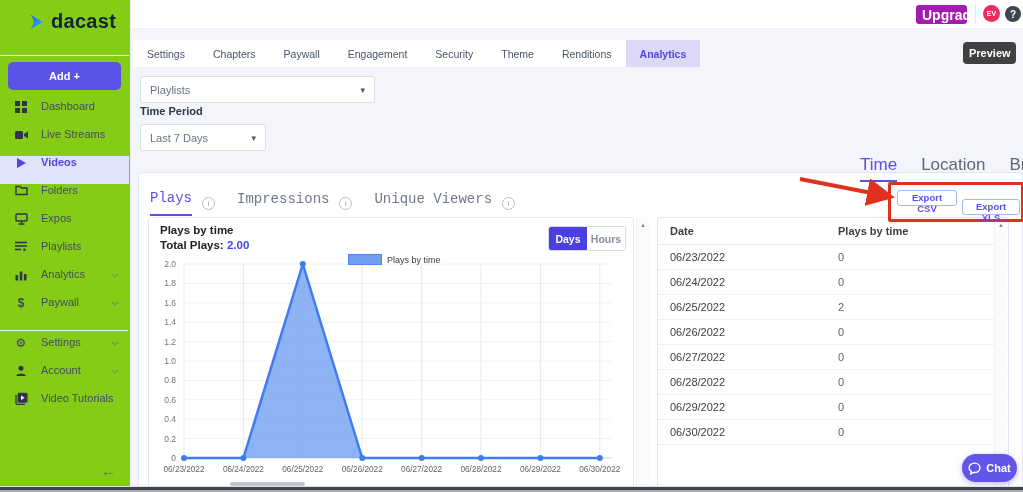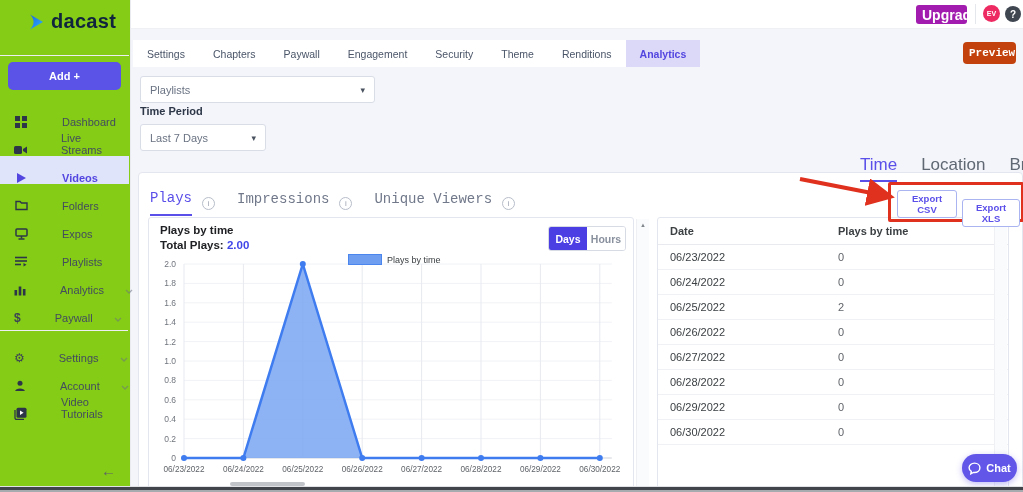--- a/index.html
+++ b/index.html
@@ -16,37 +16,37 @@
   .help{left:1005px;top:6px;width:16px;height:16px;border-radius:50%;background:#3f4650;color:#fff;
       font-size:10px;font-weight:bold;display:flex;align-items:center;justify-content:center;cursor:pointer;}
   
   .sidebar{left:0;top:0;width:130px;height:492px;background:#84cc16;border-right:1px solid #e9ebf1;z-index:2;}
   .logo{position:absolute;left:28px;top:10px;display:flex;align-items:center;gap:5px;}
   .logo-text{font-size:20px;font-weight:bold;color:#10243e;letter-spacing:.3px;}
   .side-divider{position:absolute;left:0;width:129px;height:1px;background:#eceef2;}
   .btn-add{position:absolute;left:8px;top:62px;width:113px;height:28px;background:#5b52e8;color:#fff;
       border:none;border-radius:5px;font-size:11px;font-weight:bold;font-family:inherit;cursor:pointer;}
   .nav{position:absolute;left:0;top:100px;width:129px;}
-  .nav-item{height:28px;display:flex;align-items:flex-end;padding:0 10px 0 14px;cursor:pointer;
-      font-size:11px;color:#434c5e;gap:21px;}
+  .nav-item{height:28px;display:flex;align-items:flex-start;padding:0 10px 0 14px;cursor:pointer;
+      font-size:11px;color:#434c5e;}
   .nav-item .ni{width:14px;height:13px;margin-right:13px;display:flex;align-items:center;justify-content:center;}
   .nav-item.active{background:#dfe4fa;color:#5346e0;font-weight:bold;}
   .nav-item .chev{margin-left:auto;opacity:.55;}
   .nav-gap{height:12px;position:relative;}
   .nav-gap::after{content:"";position:absolute;left:0;right:1px;top:6px;height:1px;background:#eceef2;}
   .collapse{left:101px;top:462px;font-size:15px;color:#5f6368;cursor:pointer;}
   .dollar{font-size:12px;font-weight:bold;color:#3c4455;}
   .gear{font-size:12px;color:#3c4455;line-height:1;}
   
   .content-bg{left:130px;top:28px;width:893px;height:464px;background:#f4f5fa;}
   .tabstrip{left:133px;top:40px;height:27px;background:#fff;display:flex;align-items:stretch;z-index:1;}
   .tab{display:flex;align-items:center;padding:0 14px;font-size:10.5px;color:#4a5568;cursor:pointer;white-space:nowrap;}
   .tab.active{background:#dcd9f8;color:#5346e0;font-weight:bold;}
-  .btn-preview{left:963px;top:42px;width:53px;height:22px;background:#c2410c;color:#fff;border:none;
-      border-radius:4px;font-size:11px;font-weight:bold;font-family:Liberation Mono, monospace;cursor:pointer;z-index:1;}
+  .btn-preview{left:963px;top:42px;width:53px;height:22px;background:#404040;color:#fff;border:none;
+      border-radius:4px;font-size:11px;font-weight:bold;font-family:Liberation Sans, sans-serif;cursor:pointer;z-index:1;}
   .select{background:#fff;border:1px solid #d9dde6;border-radius:3px;display:flex;align-items:center;
       padding:0 9px;font-size:11px;color:#6a7383;cursor:pointer;z-index:1;}
   .select .caret{margin-left:auto;font-size:9px;color:#4a5260;}
   .sel-audience{left:140px;top:76px;width:215px;height:25px;}
   .lbl-timeperiod{left:140px;top:105px;font-size:11px;font-weight:bold;color:#2d3748;z-index:1;}
   .sel-period{left:140px;top:124px;width:106px;height:25px;}
   .viewtabs{left:860px;top:155px;display:flex;gap:24px;z-index:1;}
   .viewtab{font-size:17px;color:#5f6873;cursor:pointer;padding-bottom:5px;}
   .viewtab.active{color:#5b4fe9;border-bottom:2px solid #5b4fe9;}
   
@@ -73,21 +73,21 @@
   
   .table-card{left:657px;top:217px;width:350px;height:276px;background:#fff;border:1px solid #e3e6ee;border-radius:3px;overflow:hidden;}
   .thead{display:flex;height:26px;align-items:center;border-bottom:1px solid #e8eaf0;font-size:11px;font-weight:bold;color:#3c4043;}
   .th1{padding-left:12px;width:168px;}
   .trow{display:flex;height:24px;align-items:center;border-bottom:1px solid #eff1f5;font-size:11px;}
   .td.date{padding-left:12px;width:168px;color:#3c4043;}
   .td.val{color:#5f6368;}
   
   .red-box{left:888px;top:182px;width:130px;height:34px;border:3px solid #e0301e;border-radius:2px;z-index:6;pointer-events:none;}
   .arrow-svg{left:786px;top:168px;z-index:6;pointer-events:none;}
-  .btn-export{position:absolute;top:190px;height:28px;background:#fff;border:1px solid #aab4f0;border-radius:3px;
+  .btn-export{position:absolute;top:190px;height:16px;background:#fff;border:1px solid #aab4f0;border-radius:3px;
       color:#5b4fe9;font-size:9.5px;font-weight:bold;font-family:inherit;cursor:pointer;z-index:7;}
   
   .btn-chat{left:962px;top:454px;width:55px;height:28px;background:#6156e8;border:none;border-radius:14px;
       color:#fff;font-size:11px;font-weight:bold;font-family:inherit;display:flex;align-items:center;
       justify-content:center;gap:5px;cursor:pointer;z-index:8;box-shadow:0 2px 6px rgba(80,70,230,.35);}
   .hthumb{left:230px;top:482px;width:75px;height:4px;background:#c1c4c9;border-radius:2px;z-index:9;}
   .edge-line{left:0;top:486px;width:1023px;height:1px;background:#e0e2e6;z-index:9;}
   .edge-dark{left:0;top:487px;width:1023px;height:3px;background:#41454b;z-index:9;}
   .edge-gray{left:0;top:490px;width:1023px;height:2px;background:#a6abb0;z-index:9;}
 </style>

